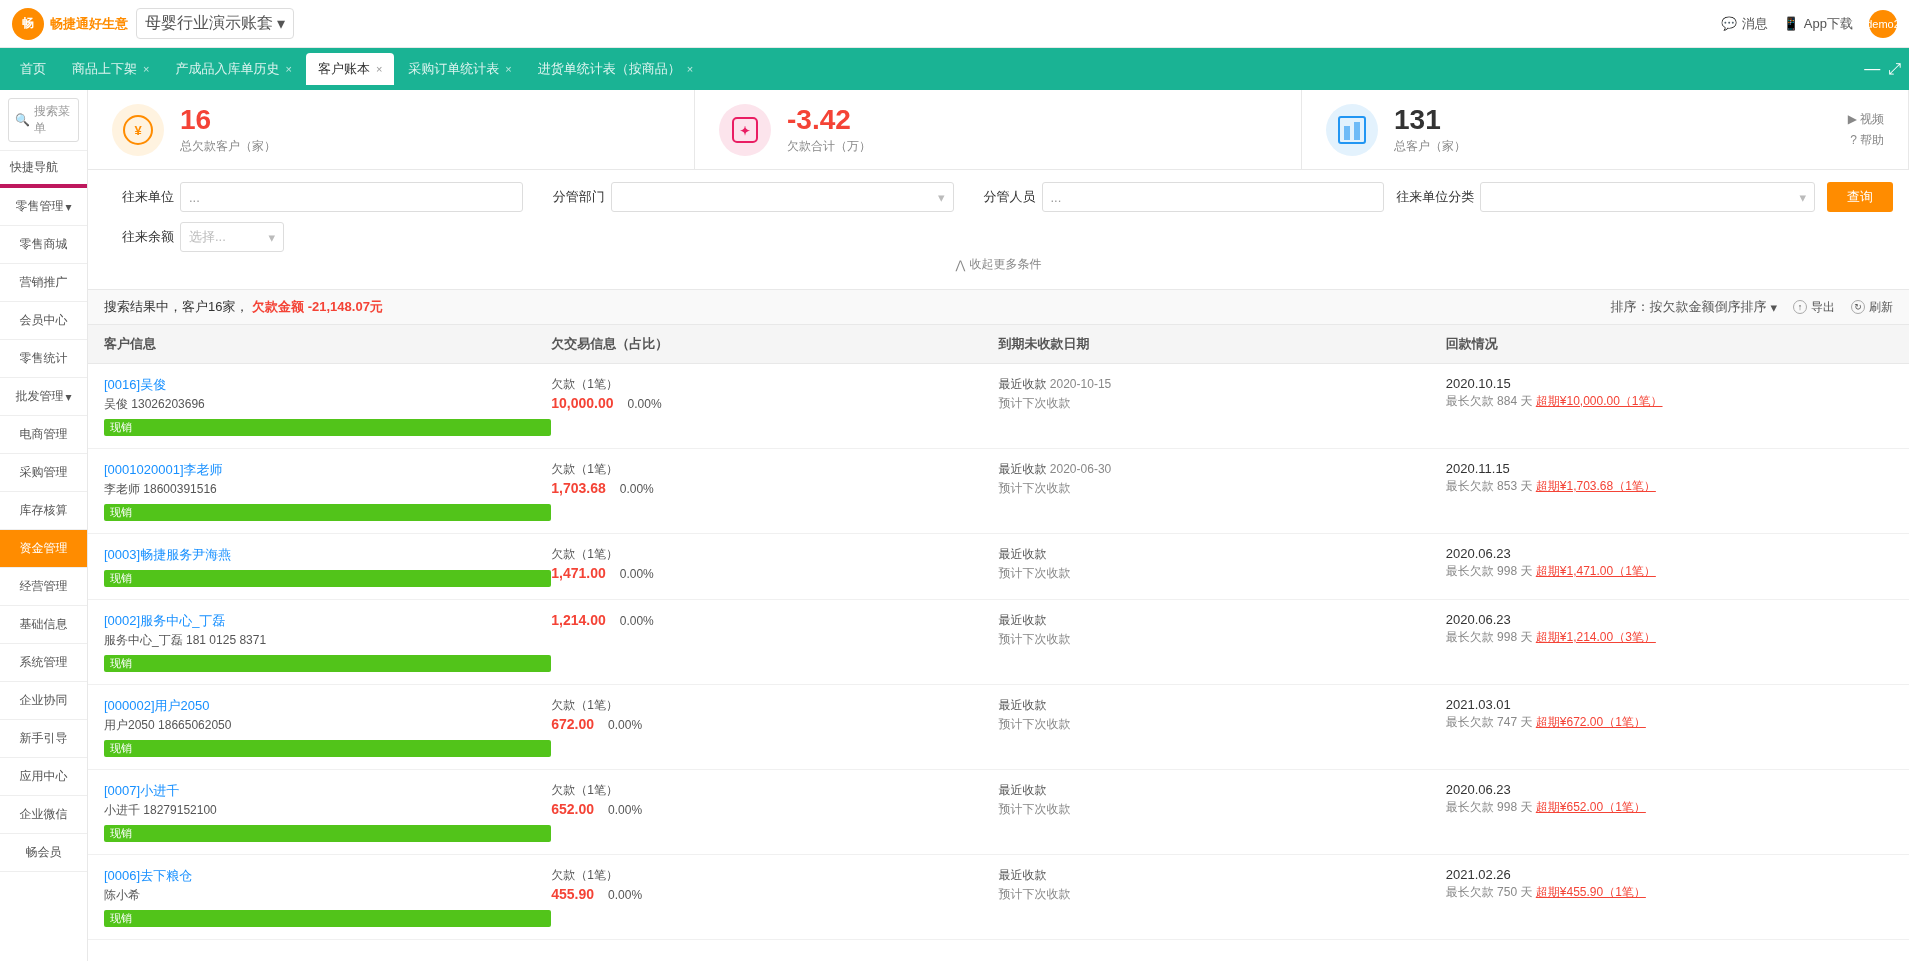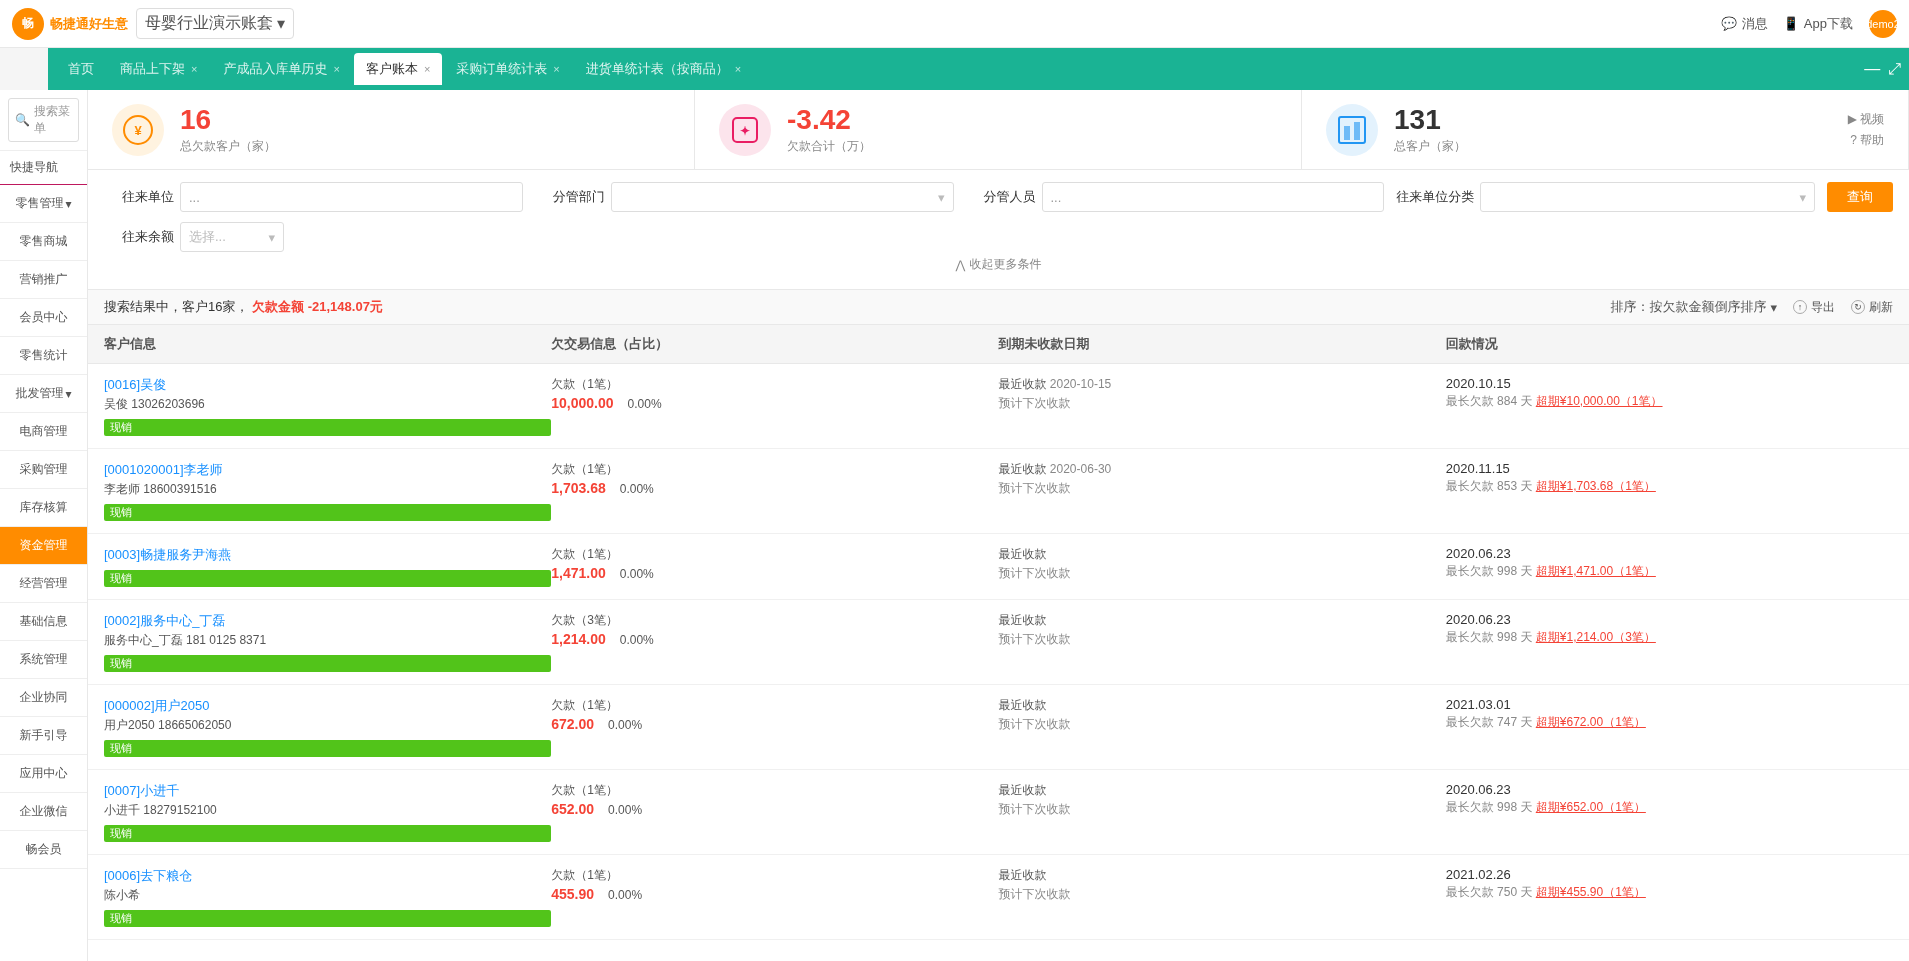--- a/index.html
+++ b/index.html
@@ -10,40 +10,40 @@
     .top-bar-left { display: flex; align-items: center; gap: 8px; }
     .logo-area { display: flex; align-items: center; gap: 6px; }
     .logo-icon { width: 32px; height: 32px; background: #ff8c00; border-radius: 50%; display: flex; align-items: center; justify-content: center; color: #fff; font-size: 12px; font-weight: bold; }
     .app-name { font-size: 13px; color: #ff8c00; font-weight: bold; }
     .industry-selector { display: flex; align-items: center; gap: 4px; padding: 4px 8px; border: 1px solid #ddd; border-radius: 4px; cursor: pointer; font-size: 16px; color: #555; }
     .top-bar-right { display: flex; align-items: center; gap: 16px; }
     .top-bar-right-item { display: flex; align-items: center; gap: 4px; cursor: pointer; font-size: 13px; color: #555; }
     .avatar { width: 28px; height: 28px; border-radius: 50%; background: #ff8c00; display: flex; align-items: center; justify-content: center; color: #fff; font-size: 11px; }
     
     
-    .tab-bar { display: flex; align-items: center; background: #1ab394; height: 42px; padding: 0 8px; gap: 2px; margin-left: 48px; }
+    .tab-bar { display: flex; align-items: center; background: #1ab394; height: 42px; padding: 0 8px; gap: 2px; }
     .tab-item { display: flex; align-items: center; padding: 0 12px; height: 32px; border-radius: 4px 4px 0 0; cursor: pointer; font-size: 13px; color: rgba(255,255,255,0.85); gap: 6px; white-space: nowrap; }
     .tab-item.active { background: #fff; color: #333; border-radius: 4px 4px 0 0; }
     .tab-item .tab-close { color: rgba(255,255,255,0.7); font-size: 11px; }
     .tab-item.active .tab-close { color: #999; }
     .tab-bar-actions { margin-left: auto; display: flex; gap: 8px; }
     .tab-bar-btn { color: #fff; cursor: pointer; font-size: 16px; }
 
     
     .main-layout { display: flex; height: calc(100vh - 90px); }
     
     
     .sidebar { width: 88px; background: #fff; border-right: 1px solid #e8e8e8; display: flex; flex-direction: column; }
     .sidebar-search { padding: 8px; border-bottom: 1px solid #eee; }
     .sidebar-search-box { display: flex; align-items: center; gap: 4px; padding: 4px 6px; border: 1px solid #ddd; border-radius: 3px; font-size: 12px; color: #999; cursor: pointer; }
     .sidebar-nav { display: flex; flex-direction: column; }
     .sidebar-item { padding: 10px 4px; text-align: center; cursor: pointer; font-size: 12px; color: #555; border-bottom: 1px solid #f0f0f0; }
     .sidebar-item.active { background: #ff8c00; color: #fff; }
     .sidebar-item-with-arrow { display: flex; align-items: center; justify-content: center; gap: 2px; }
-    .quick-nav-item { display: flex; justify-content: space-between; padding: 8px 10px; font-size: 12px; color: #555; cursor: pointer; border-bottom: 1px solid #be185d; }
+    .quick-nav-item { display: flex; justify-content: space-between; padding: 8px 10px; font-size: 12px; color: #555; cursor: pointer; border-bottom: 4px solid #be185d; }
 
     
     .content-area { flex: 1; overflow: auto; background: #f5f5f5; }
     
     
     .stats-row { display: flex; background: #fff; border-bottom: 1px solid #e8e8e8; height: 80px; }
     .stat-card { flex: 1; display: flex; align-items: center; padding: 0 24px; gap: 16px; border-right: 1px solid #e8e8e8; }
     .stat-icon { width: 52px; height: 52px; border-radius: 50%; display: flex; align-items: center; justify-content: center; font-size: 24px; }
     .stat-icon.orange { background: #fff3e0; color: #ff8c00; }
     .stat-icon.pink { background: #fce4ec; color: #e91e63; }
@@ -463,21 +463,20 @@
   </div>
           <div class="table-row">
     <div class="cell-content">
       <div>
         <a class="customer-name" href="#">[0002]服务中心_丁磊</a>
       </div>
       <div class="customer-phone">服务中心_丁磊 181 0125 8371</div>
       <span class="tag green">现销</span>
     </div>
     <div class="cell-content">
-      <div class="debt-info">欠款（3笔）</div>
       <div class="debt-row">
         <span class="debt-amount">1,214.00</span>
         <span class="debt-ratio">0.00%</span>
       </div>
     </div>
     <div class="cell-content">
       <div class="last-payment">
         <span>最近收款</span>
         <span class="last-date"></span>
       </div>

